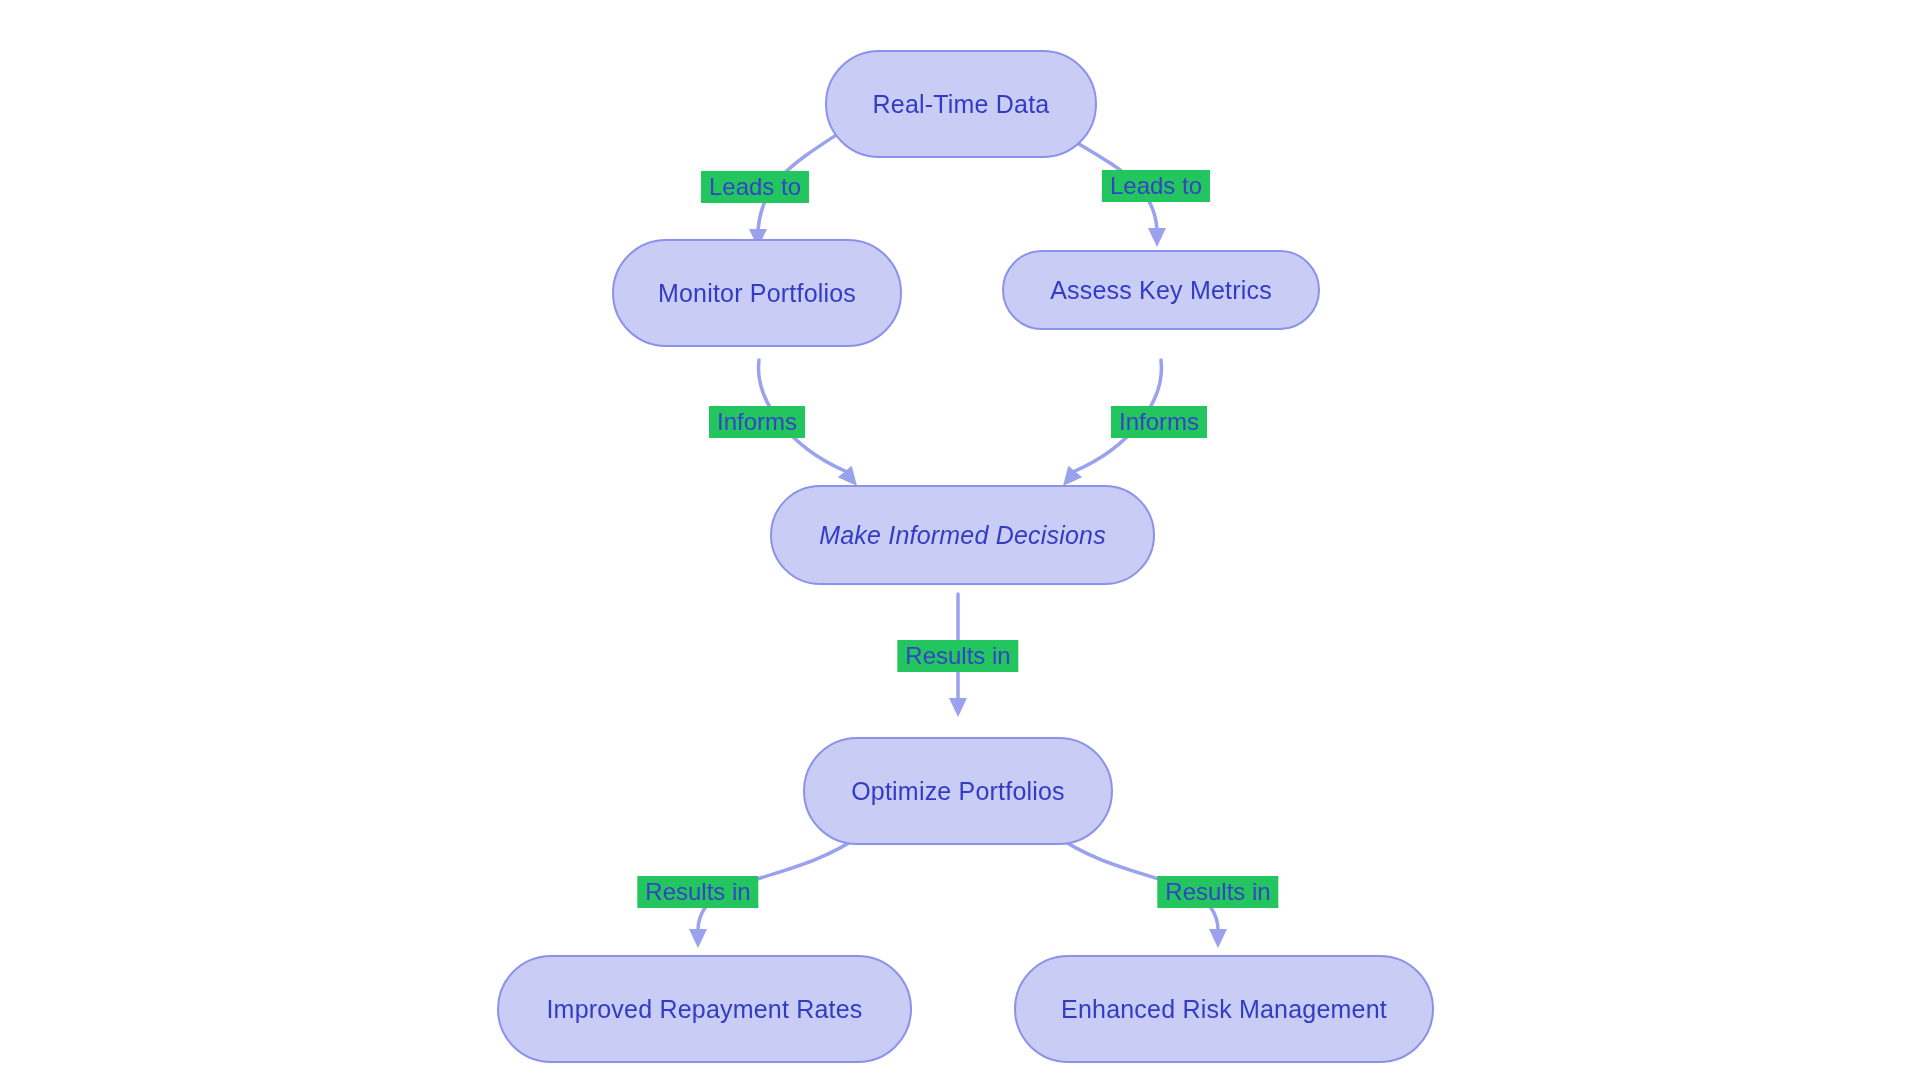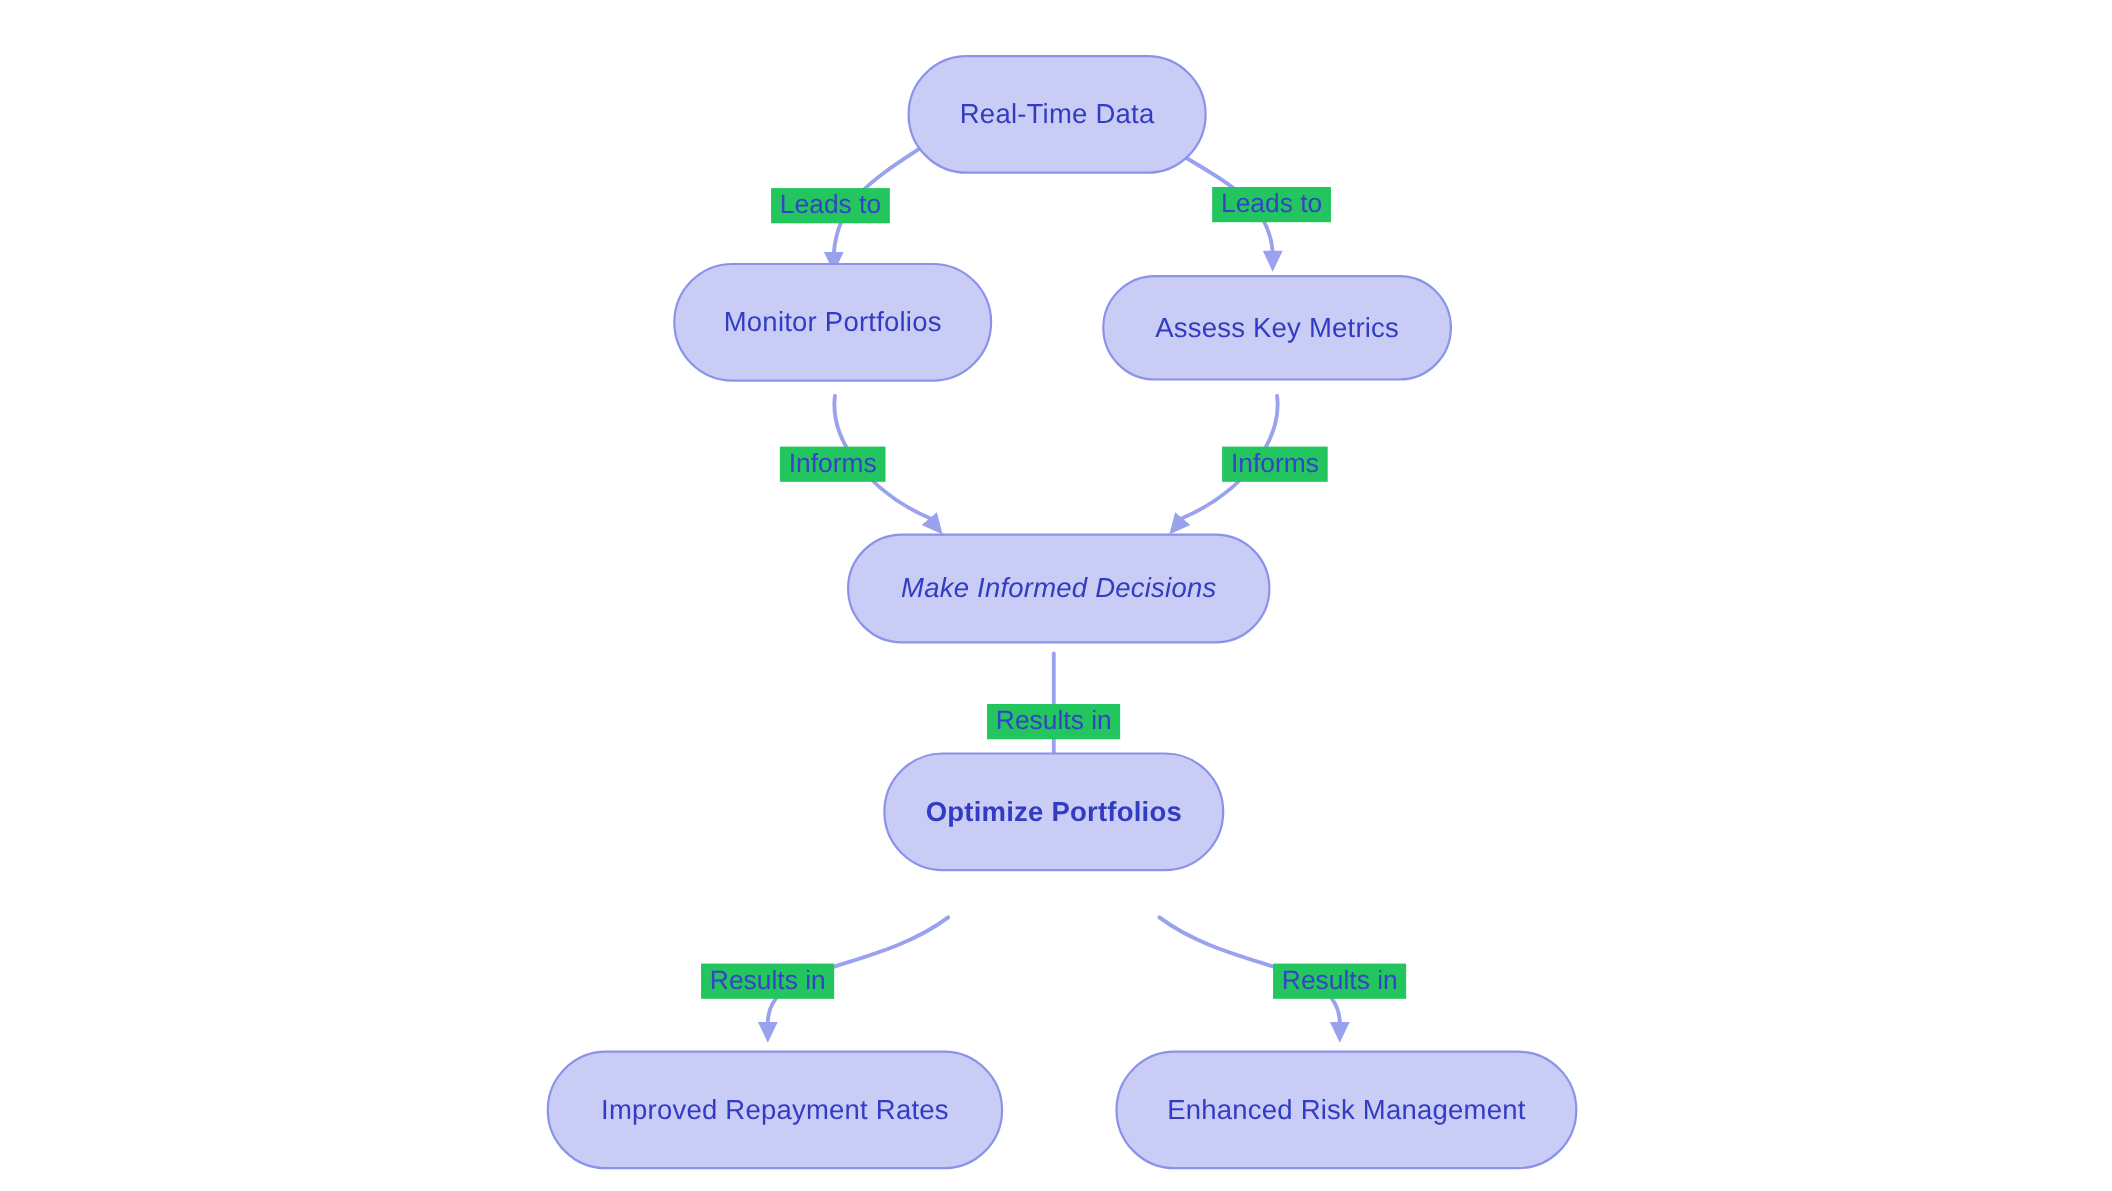--- a/index.html
+++ b/index.html
@@ -53,27 +53,27 @@
       <polygon points="698,948 689,929 707,929" fill="#9aa1ee"></polygon>
       <path d="M 1054 834 C 1121 884 1216 874 1218 929" fill="none" stroke="#9aa1ee" stroke-width="3.5" stroke-linecap="round"></path>
       <polygon points="1218,948 1209,929 1227,929" fill="#9aa1ee"></polygon>
     </svg>
     <div class="node" style="left: 825px; top: 13px; width: 272px; height: 108px; margin-top: 37px;">
       <span class="node-label">Real-Time Data</span>
     </div>
     <div class="node" style="left: 612px; top: 239px; width: 290px; height: 108px;">
       <span class="node-label">Monitor Portfolios</span>
     </div>
-    <div class="node" style="left: 1002px; top: 250px; width: 318px; height: 96px; justify-content: center;">
+    <div class="node" style="left: 1002px; top: 250px; width: 318px; height: 80px; justify-content: center;">
       <span class="node-label">Assess Key Metrics</span>
     </div>
     <div class="node" style="left: 770px; top: 485px; width: 385px; height: 100px; font-style: italic;">
       <span class="node-label">Make Informed Decisions</span>
     </div>
-    <div class="node" style="left: 803px; top: 684px; width: 310px; height: 108px; font-weight: bold;">
+    <div class="node" style="left: 803px; top: 737px; width: 310px; height: 108px;">
       <span class="node-label">Optimize Portfolios</span>
     </div>
     <div class="node" style="left: 497px; top: 955px; width: 415px; height: 108px;">
       <span class="node-label">Improved Repayment Rates</span>
     </div>
     <div class="node" style="left: 1014px; top: 955px; width: 420px; height: 108px; align-items: center;">
       <span class="node-label">Enhanced Risk Management</span>
     </div>
     <div class="edge-label" style="left: 755px; top: 187px;">Leads to</div>
     <div class="edge-label" style="left: 1156px; top: 186px;">Leads to</div>

